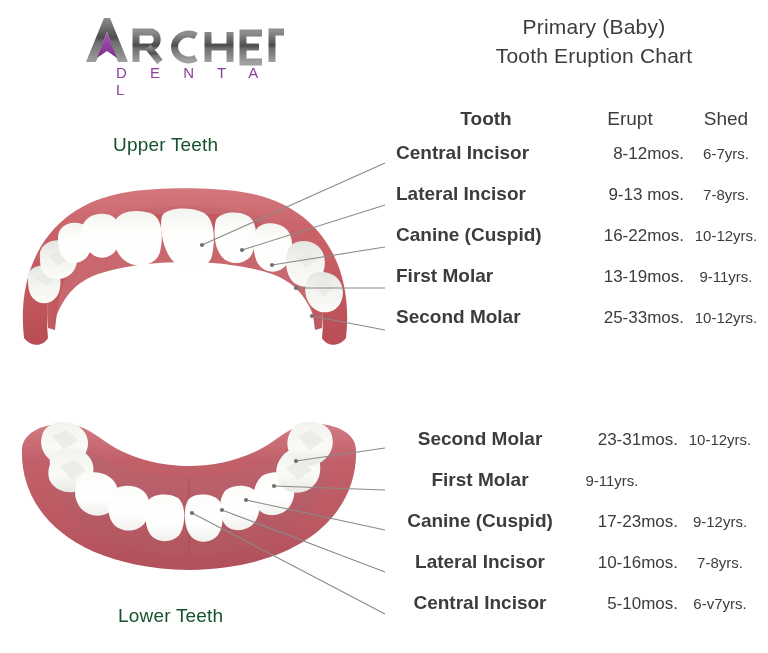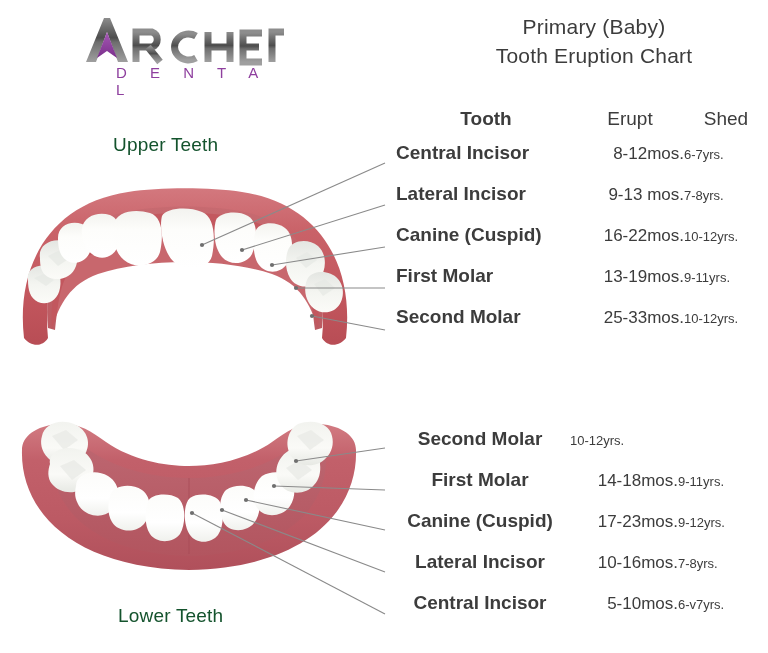--- a/index.html
+++ b/index.html
@@ -50,21 +50,21 @@
   #tbl-upper{left:396px;top:108px;width:372px;}
   #tbl-lower{left:390px;top:428px;width:378px;}
 
   .hdr-row,.row{display:flex;align-items:baseline;}
   .hdr-row{height:34px;}
   .row{height:41px;}
   #tbl-lower .row{height:41px;}
 
   .c-tooth{width:180px;font-size:19px;color:#3c3c3c;white-space:nowrap;font-weight:bold;}
   .c-erupt{width:108px;font-size:17px;color:#3c3c3c;text-align:right;white-space:nowrap;}
-  .c-shed{width:84px;font-size:13px;color:#3c3c3c;text-align:left;white-space:nowrap;}
+  .c-shed{width:84px;font-size:15px;color:#3c3c3c;text-align:center;white-space:nowrap;}
 
   .hdr .c-tooth{text-align:center;width:180px;font-size:19px;}
   .hdr .c-erupt{font-size:19px;text-align:center;}
   .hdr .c-shed{font-size:19px;text-align:center;}
 
   #tbl-lower .c-tooth{text-align:center;}
 </style>
 </head>
 <body>
 
@@ -293,25 +293,25 @@
     <div class="row">
       <div class="c-tooth">Second Molar</div>
       <div class="c-erupt">25-33mos.</div>
       <div class="c-shed">10-12yrs.</div>
     </div>
   </div>
 
   <div class="tbl" id="tbl-lower">
     <div class="row">
       <div class="c-tooth">Second Molar</div>
+      <div class="c-erupt">23-31mos.</div>
       <div class="c-shed">10-12yrs.</div>
     </div>
     <div class="row">
       <div class="c-tooth">First Molar</div>
-      <div class="c-erupt">14-18mos.</div>
       <div class="c-shed">9-11yrs.</div>
     </div>
     <div class="row">
       <div class="c-tooth">Canine (Cuspid)</div>
       <div class="c-erupt">17-23mos.</div>
       <div class="c-shed">9-12yrs.</div>
     </div>
     <div class="row">
       <div class="c-tooth">Lateral Incisor</div>
       <div class="c-erupt">10-16mos.</div>

